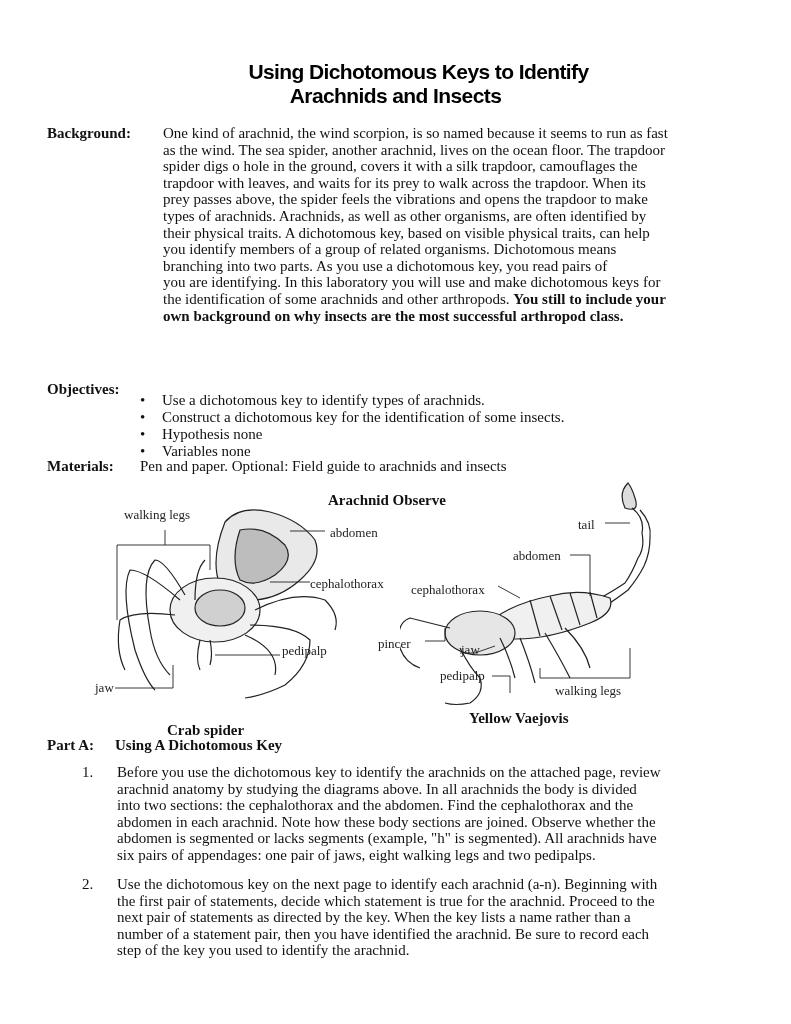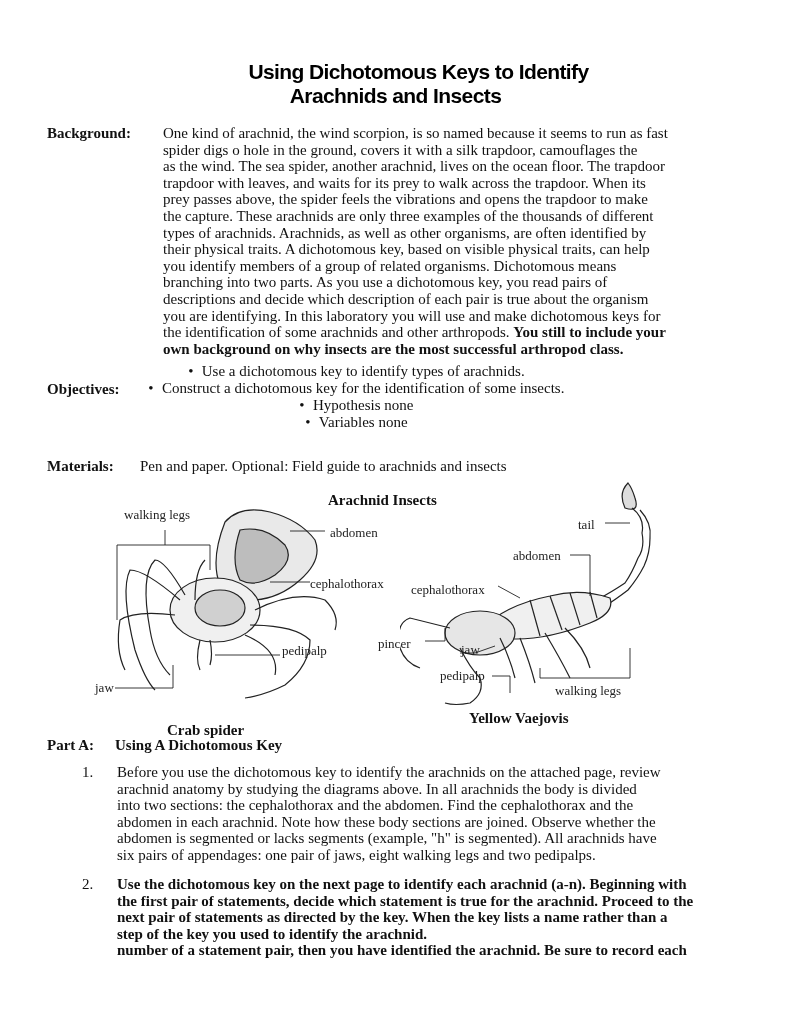--- a/index.html
+++ b/index.html
@@ -23,47 +23,45 @@
 </style>
 </head>
 <body>
 
 <div class="title t1">Using Dichotomous Keys to Identify</div>
 <div class="title t2">Arachnids and Insects</div>
 
 <div class="label" style="top:125px;">Background:</div>
 <div class="para" style="left:163px; top:125px; width:600px;">
   <div class="line">One kind of arachnid, the wind scorpion, is so named because it seems to run as fast</div>
+  <div class="line">as the wind. The sea spider, another arachnid, lives on the ocean floor. The trapdoor</div>
   <div class="line">spider digs o hole in the ground, covers it with a silk trapdoor, camouflages the</div>
-  <div class="line">as the wind. The sea spider, another arachnid, lives on the ocean floor. The trapdoor</div>
   <div class="line">trapdoor with leaves, and waits for its prey to walk across the trapdoor. When its</div>
   <div class="line">prey passes above, the spider feels the vibrations and opens the trapdoor to make</div>
-  <div class="line">the capture. These arachnids are only three examples of the thousands of different</div>
   <div class="line">types of arachnids. Arachnids, as well as other organisms, are often identified by</div>
   <div class="line">their physical traits. A dichotomous key, based on visible physical traits, can help</div>
   <div class="line">you identify members of a group of related organisms. Dichotomous means</div>
   <div class="line">branching into two parts. As you use a dichotomous key, you read pairs of</div>
-  <div class="line">descriptions and decide which description of each pair is true about the organism</div>
   <div class="line">you are identifying. In this laboratory you will use and make dichotomous keys for</div>
   <div class="line"><span>the identification of some arachnids and other arthropods. </span><b class="em">You still to include your</b></div>
   <div class="line"><b class="em">own background on why insects are the most successful arthropod class.</b></div>
 </div>
 
 <div class="label" style="top:381px;">Objectives:</div>
-<div class="bul" style="left:140px; top:363px;text-align:center;">
+<div class="bul" style="left:140px; top:392px;">
   <div class="row"><span class="dot">•</span><span>Use a dichotomous key to identify types of arachnids.</span></div>
   <div class="row"><span class="dot">•</span><span>Construct a dichotomous key for the identification of some insects.</span></div>
   <div class="row"><span class="dot">•</span><span>Hypothesis none</span></div>
   <div class="row"><span class="dot">•</span><span>Variables none</span></div>
 </div>
 
 <div class="label" style="top:458px;">Materials:</div>
 <div class="para" style="left:140px; top:458px;">Pen and paper. Optional: Field guide to arachnids and insects</div>
 
-<div class="fcap" style="left:328px; top:492px;">Arachnid Insects</div>
+<div class="fcap" style="left:328px; top:492px;">Arachnid Observe</div>
 
 <svg class="fig" style="left:95px; top:500px;" width="300" height="210" viewBox="0 0 300 210">
   <g fill="none" stroke="#222" stroke-width="1.2">
 
     <path d="M130 22 Q145 5 175 12 Q205 20 220 40 Q228 60 205 80 Q185 98 160 100 Q135 100 125 85 Q115 60 130 22 Z" fill="#e9e9e9"></path>
     <path d="M145 30 Q170 25 190 45 Q200 60 180 75 Q160 88 145 80 Q135 60 145 30 Z" fill="#bdbdbd"></path>
 
     <ellipse cx="120" cy="110" rx="45" ry="32" fill="#f0f0f0"></ellipse>
     <ellipse cx="125" cy="108" rx="25" ry="18" fill="#d0d0d0"></ellipse>
 
@@ -151,19 +149,19 @@
 <div class="para" style="left:117px; top:764px; width:640px;">
   <div class="line">Before you use the dichotomous key to identify the arachnids on the attached page, review</div>
   <div class="line">arachnid anatomy by studying the diagrams above. In all arachnids the body is divided</div>
   <div class="line">into two sections: the cephalothorax and the abdomen. Find the cephalothorax and the</div>
   <div class="line">abdomen in each arachnid. Note how these body sections are joined. Observe whether the</div>
   <div class="line">abdomen is segmented or lacks segments (example, "h" is segmented). All arachnids have</div>
   <div class="line">six pairs of appendages: one pair of jaws, eight walking legs and two pedipalps.</div>
 </div>
 
 <div class="num" style="left:82px; top:876px;">2.</div>
-<div class="para" style="left:117px; top:876px; width:640px;font-weight:bold;">
+<div class="para" style="left:117px; top:876px; width:640px;">
   <div class="line">Use the dichotomous key on the next page to identify each arachnid (a-n). Beginning with</div>
   <div class="line">the first pair of statements, decide which statement is true for the arachnid. Proceed to the</div>
   <div class="line">next pair of statements as directed by the key. When the key lists a name rather than a</div>
+  <div class="line">number of a statement pair, then you have identified the arachnid. Be sure to record each</div>
   <div class="line">step of the key you used to identify the arachnid.</div>
-  <div class="line">number of a statement pair, then you have identified the arachnid. Be sure to record each</div>
 </div>
 
 </body></html>

